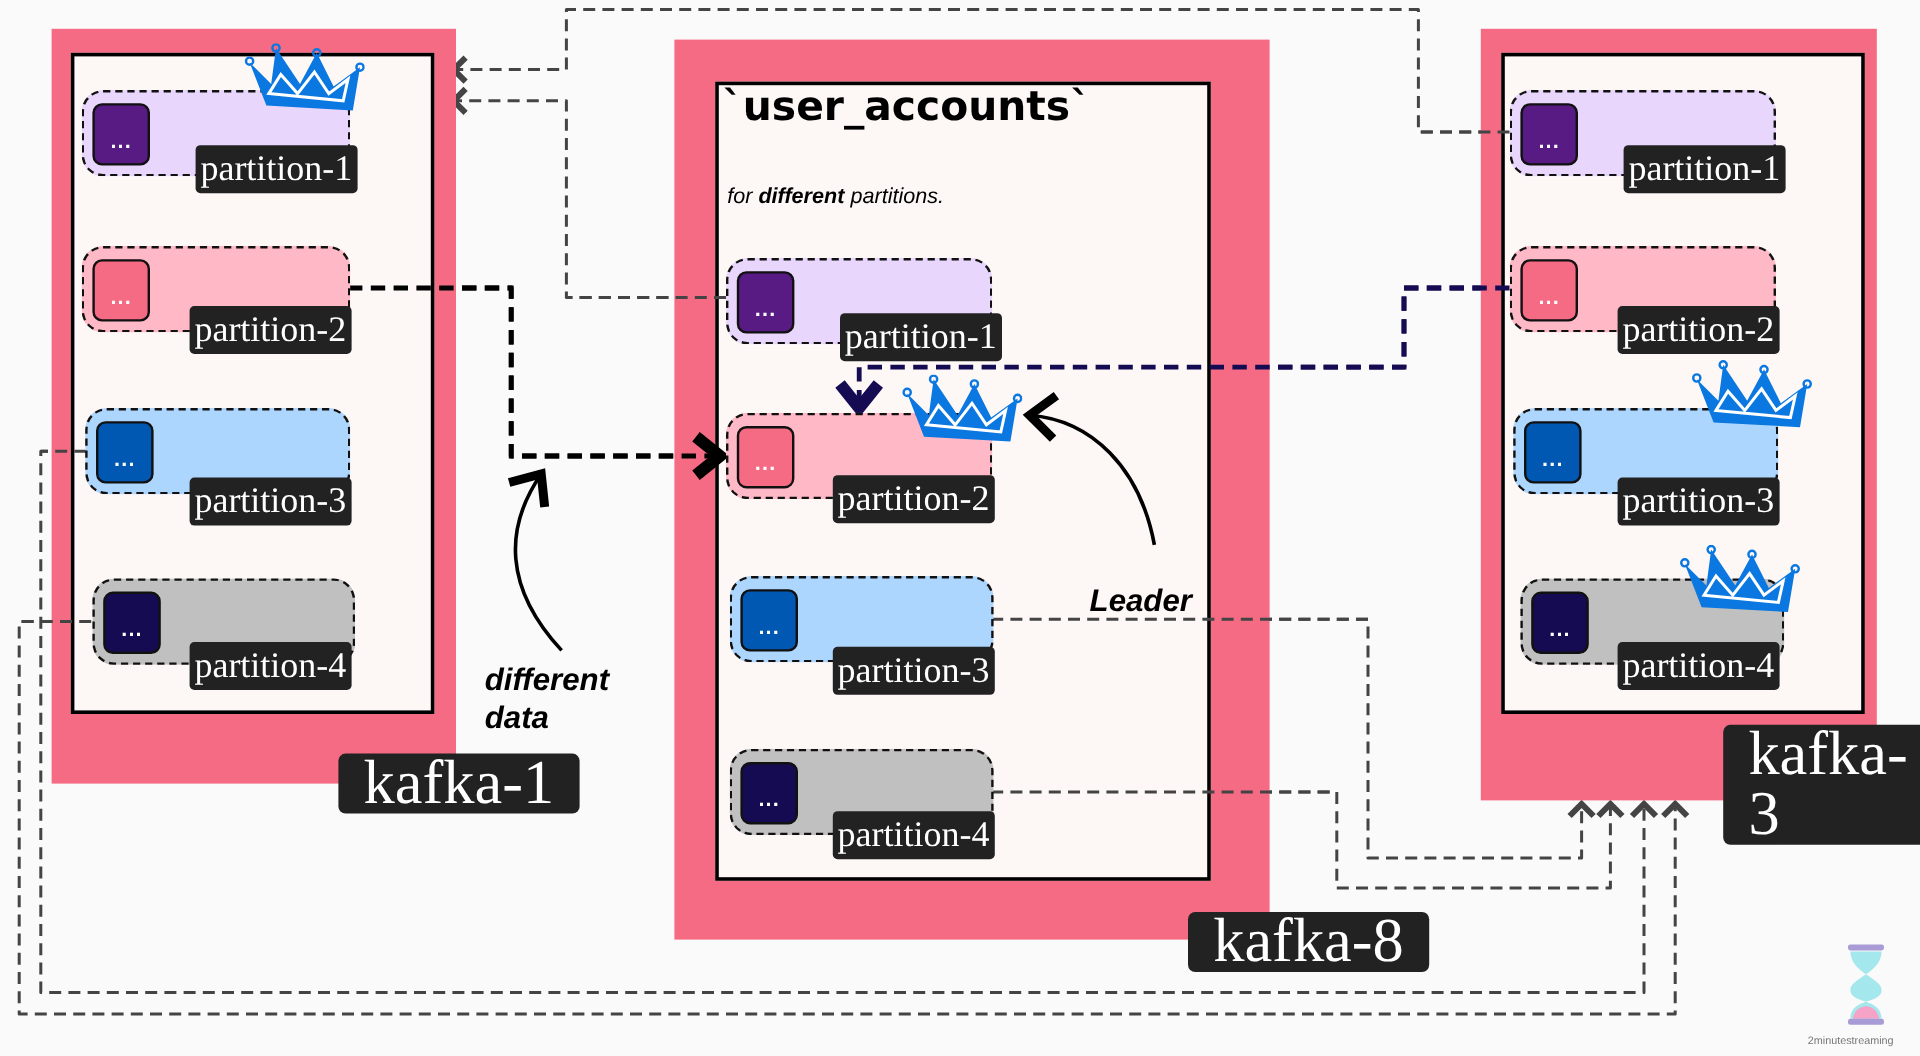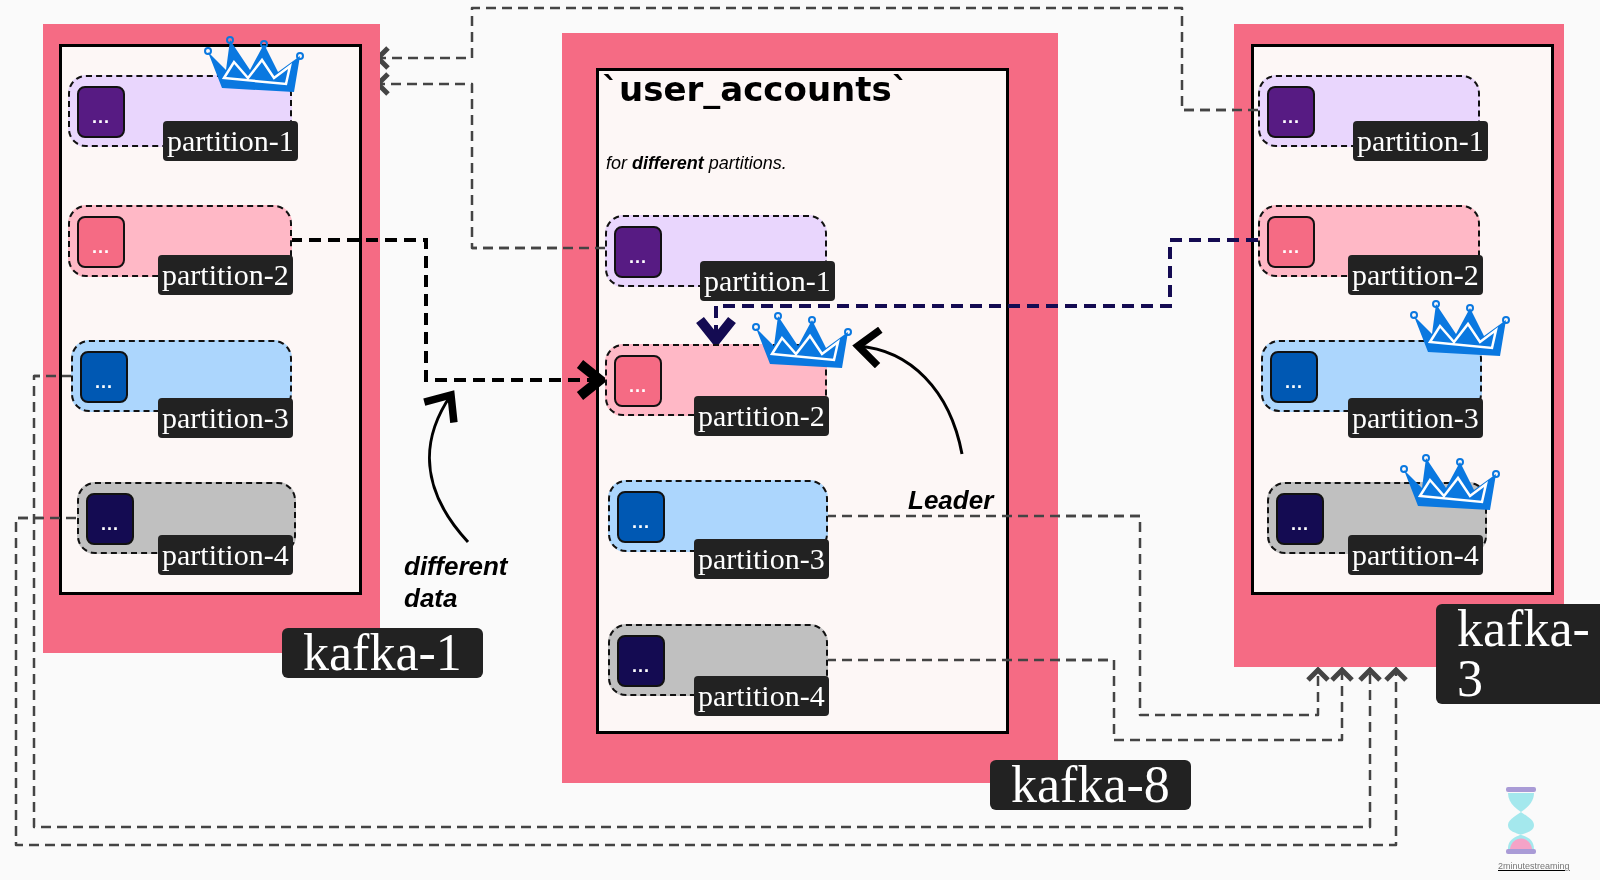--- a/index.html
+++ b/index.html
@@ -8,21 +8,21 @@
   .inner{position:absolute;background:#fdf7f6;border:3px solid #000;box-sizing:border-box;}
   .part{position:absolute;border:2px dashed #111;border-radius:18px;box-sizing:border-box;}
   .sq{position:absolute;left:7px;top:9px;width:48px;height:52px;border:2px solid #111;border-radius:8px;box-sizing:border-box;color:#fff;font-size:18px;font-weight:bold;text-align:center;line-height:58px;letter-spacing:1px;}
   .plabel{position:absolute;background:#222;color:#fff;font-family:"Liberation Serif",serif;font-size:30px;padding:0 4px;border-radius:4px;line-height:40px;white-space:nowrap;}
   .blabel{position:absolute;background:#222;color:#fff;font-family:"Liberation Serif",serif;font-size:52px;padding:0 21px;border-radius:6px;line-height:50px;}
   .crown{position:absolute;}
   svg.lines{position:absolute;left:0;top:0;}
   .title{position:absolute;left:602px;top:70px;font-family:"DejaVu Sans",sans-serif;font-weight:bold;font-size:34px;line-height:38px;color:#000;}
   .subtitle{position:absolute;left:606px;top:152px;font-family:"Liberation Sans",sans-serif;font-style:italic;font-size:18px;line-height:22px;color:#000;}
   .note{position:absolute;font-family:"Liberation Sans",sans-serif;font-style:italic;font-weight:bold;font-size:26px;line-height:32px;color:#000;}
-  .logo{position:absolute;left:1498px;top:785px;width:80px;height:90px;text-align:left;text-decoration:underline;}
+  .logo{position:absolute;left:1498px;top:785px;width:80px;height:90px;text-align:right;}
   .logo-text{font-size:9px;color:#777;}
 </style>
 </head>
 <body>
 
 <svg class="lines" width="1600" height="880">
   <defs>
     <marker id="ag" markerWidth="10" markerHeight="10" refX="5" refY="5" orient="auto">
         <path d="M1,1 L5,5 L1,9" fill="none" stroke="#444" stroke-width="2"></path>
       </marker>

